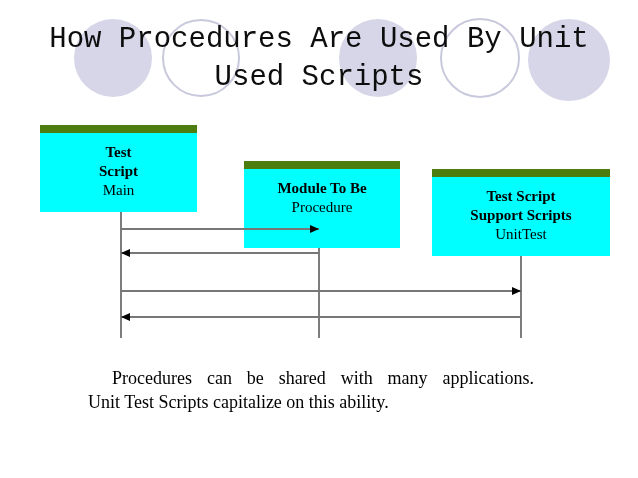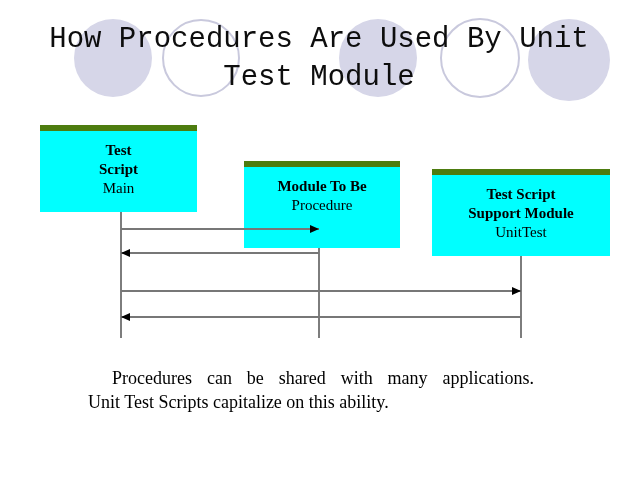--- a/index.html
+++ b/index.html
@@ -34,21 +34,21 @@
     font-size:29px;
     line-height:38px;
     color:#0d0d0d;
     z-index:2;
   }
   
   .actor-box{
     position:absolute;
     top:125px;height:87px;
     background:#00ffff;
-    border-top:6px solid #4d7c0f;
+    border-top:8px solid #4d7c0f;
     box-sizing:border-box;
     text-align:center;
     padding-top:10px;
     font-size:15px;
     line-height:19px;
     color:#000;
     z-index:2;
   }
   .box1{left:40px;width:157px;}
   .box2{left:244px;width:156px;margin-top:36px;}
@@ -102,35 +102,35 @@
 <div id="slide">
 
   <div class="circle filled c1"></div>
   <div class="circle outlined c2"></div>
   <div class="circle filled c3"></div>
   <div class="circle outlined c4"></div>
   <div class="circle filled c5"></div>
 
   <div class="title">
     <div>How Procedures Are Used By Unit</div>
-    <div>Test Module</div>
+    <div>Used Scripts</div>
   </div>
 
   <div class="actor-box box1">
     <div class="b">Test</div>
     <div class="b">Script</div>
     <div>Main</div>
   </div>
   <div class="actor-box box2">
     <div class="b">Module To Be</div>
     <div>Procedure</div>
   </div>
   <div class="actor-box box3">
     <div class="b">Test Script</div>
-    <div class="b">Support Module</div>
+    <div class="b">Support Scripts</div>
     <div>UnitTest</div>
   </div>
 
   <div class="lifeline ll1"></div>
   <div class="lifeline ll2"></div>
   <div class="lifeline ll3"></div>
 
   <div class="msg m1">
     <span class="head right"></span>
   </div>

